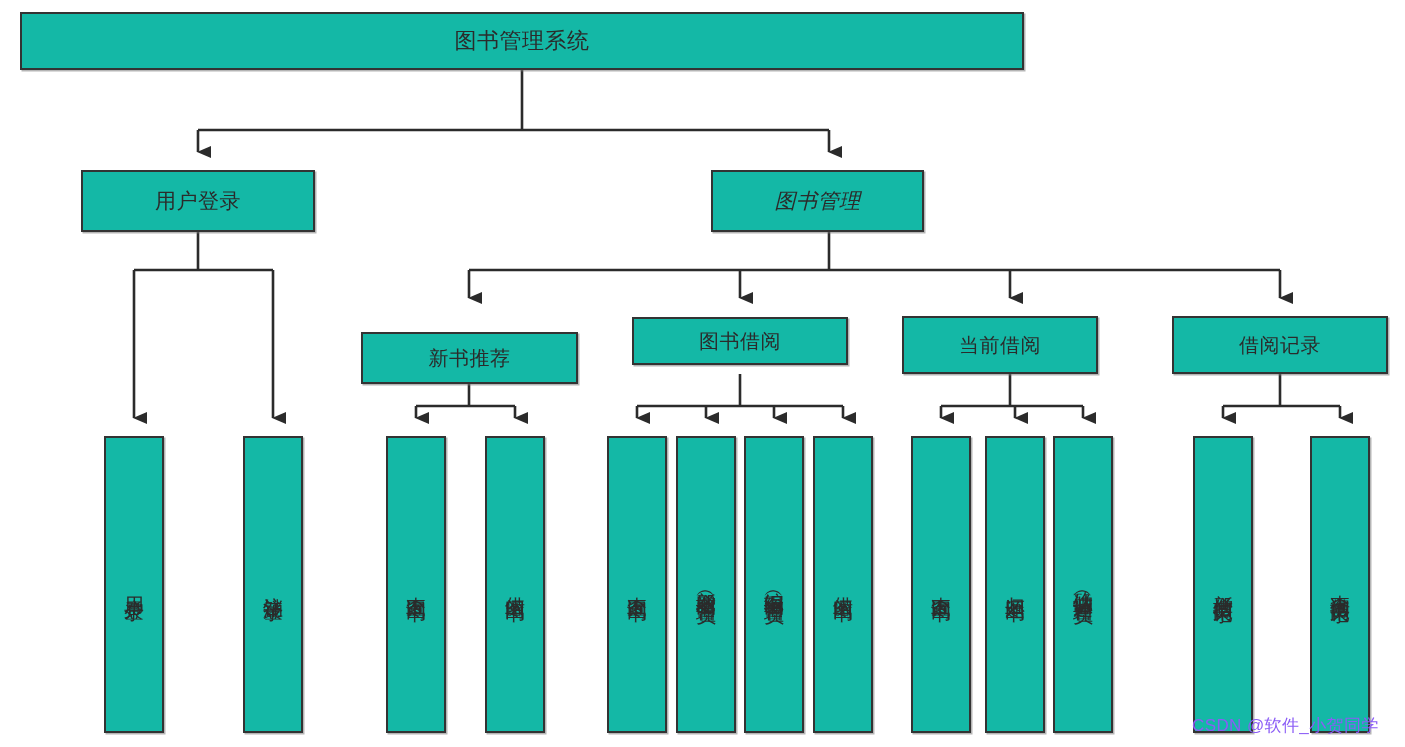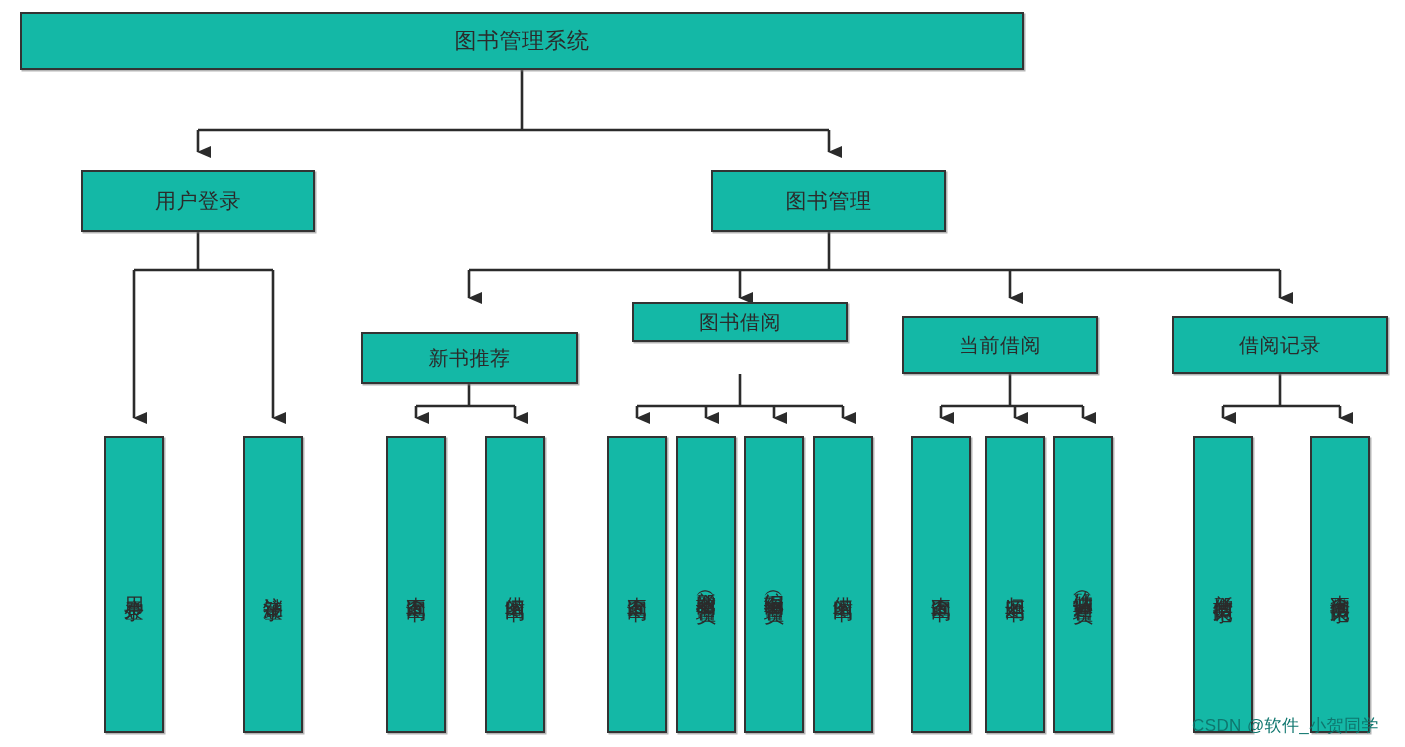--- a/index.html
+++ b/index.html
@@ -61,21 +61,21 @@
     font-size: 20px;
     line-height: 1.35;
     letter-spacing: 2px;
     white-space: normal;
     max-height: 100%;
     text-align: center;
   }
   .watermark {
     position: absolute;
     font-size: 17px;
-    color: #0f766e;
+    color: #8b5cf6;
     white-space: nowrap;
     letter-spacing: 0.4px;
   }
 </style>
 </head>
 <body>
 
 <div id="canvas">
 
   <svg class="wires" viewBox="0 0 1405 747" xmlns="http://www.w3.org/2000/svg">
@@ -129,28 +129,28 @@
     </g>
   </svg>
 
   <div class="node root" style="left: 20px; top: 12px; width: 1004px; height: 58px;">
     <span class="node-label">图书管理系统</span>
   </div>
 
   <div class="node level2" style="left: 81px; top: 170px; width: 234px; height: 62px;">
     <span class="node-label">用户登录</span>
   </div>
-  <div class="node level2" style="left: 711px; top: 170px; width: 235px; height: 62px;">
+  <div class="node level2" style="left: 711px; top: 170px; width: 213px; height: 62px; font-style: italic;">
     <span class="node-label">图书管理</span>
   </div>
 
   <div class="node level3" style="left: 361px; top: 332px; width: 217px; height: 52px;">
     <span class="node-label">新书推荐</span>
   </div>
-  <div class="node level3" style="left: 632px; top: 302px; width: 216px; height: 40px;">
+  <div class="node level3" style="left: 632px; top: 317px; width: 216px; height: 48px;">
     <span class="node-label">图书借阅</span>
   </div>
   <div class="node level3" style="left: 902px; top: 316px; width: 196px; height: 58px;">
     <span class="node-label">当前借阅</span>
   </div>
   <div class="node level3" style="left: 1172px; top: 316px; width: 216px; height: 58px; text-align: center;">
     <span class="node-label">借阅记录</span>
   </div>
 
   <div class="node leaf" style="left: 104px; top: 436px; width: 60px; height: 297px;">

